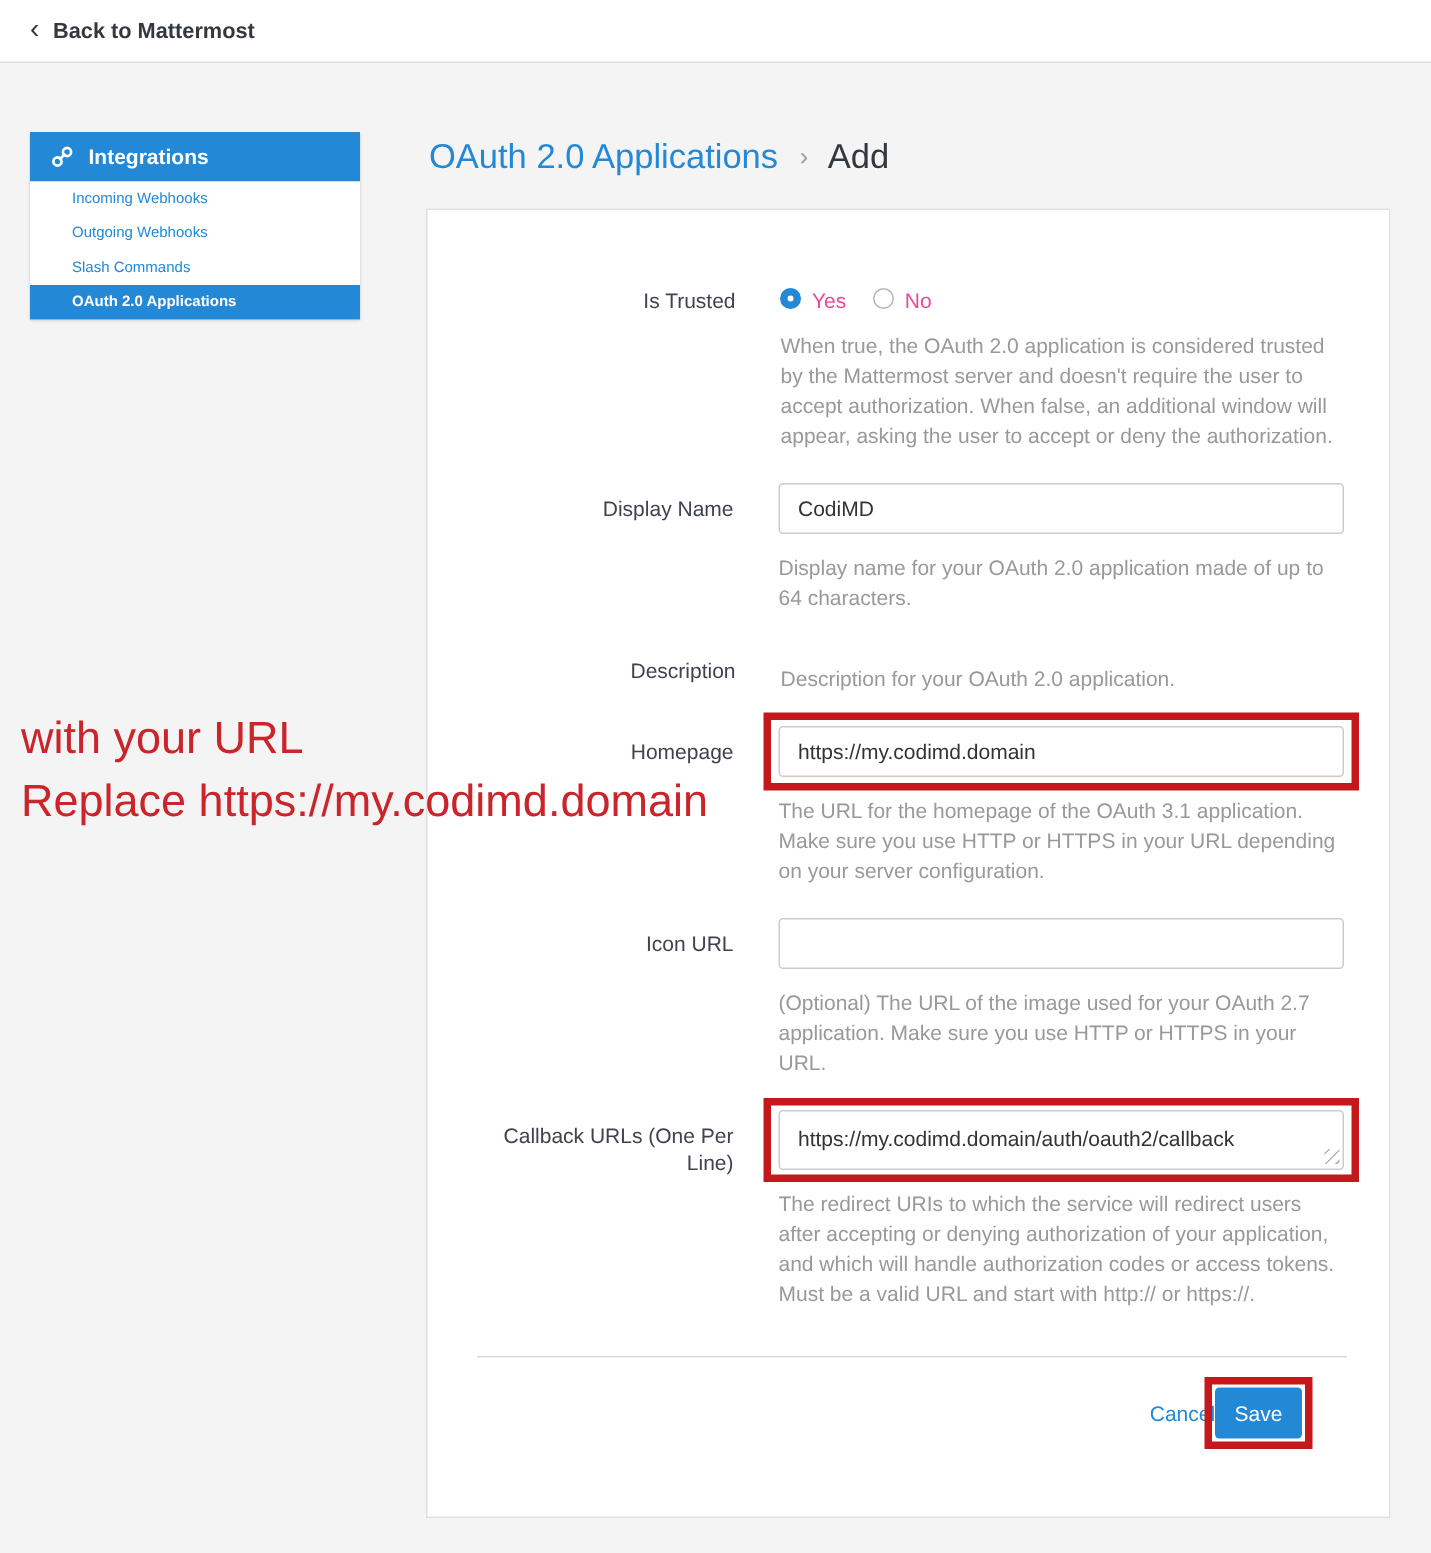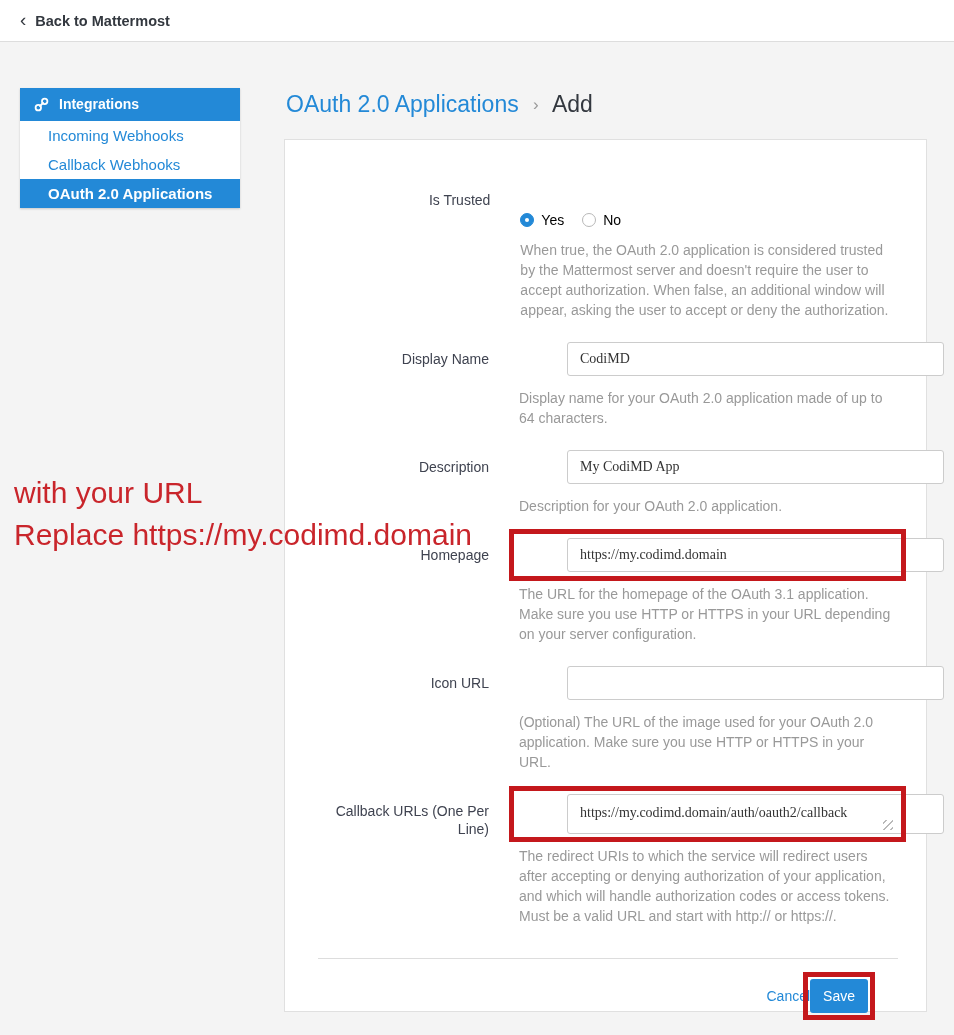--- a/index.html
+++ b/index.html
@@ -25,21 +25,21 @@
   .sidebar {
     position:absolute; left:20px; top:88px; width:220px;
     background:#ffffff; box-shadow:0 1px 2px rgba(0,0,0,0.18);
   }
   .sidebar-header {
     background:#2389d7; color:#ffffff; font-size:14px;
     padding:8px 12px 9px 14px; display:flex; align-items:center; gap:10px; cursor:pointer;font-weight:bold;
   }
   .sidebar-header .link-icon { display:inline-flex; width:15px; height:15px; }
   .sidebar-item {
-    color:#2389d7; font-size:15px; padding:6px 12px 6px 28px;
+    color:#2389d7; font-size:10px; padding:6px 12px 6px 28px;
     cursor:pointer; background:#ffffff;
   }
   .sidebar-item.active {
     background:#2389d7; color:#ffffff; font-weight:bold;
   }
   
   .breadcrumb {
     position:absolute; left:286px; top:90px;
     font-size:23px; line-height:28px;
   }
@@ -56,33 +56,33 @@
   .fg-label {
     width:206px; padding-right:30px; text-align:right;
     font-size:14px; color:#3f4350; line-height:18px; padding-top:8px;
   }
   .form-group.radios .fg-label { padding-top:1px; }
   .fg-control { width:377px; position:relative; }
   .form-control {
     display:block; width:377px; height:34px;
     border:1px solid #cccccc; border-radius:3px;
     padding:6px 12px; font-size:14px; color:#333;
-    font-family:Liberation Serif, serif; background:#fff; outline:none;margin-left:48px;
+    font-family:Liberation Sans, sans-serif; background:#fff; outline:none;
   }
   textarea.form-control { height:40px; resize:none; overflow:hidden; line-height:20px; padding-top:8px; }
   .textarea-wrap { position:relative; }
   .textarea-wrap::after {
     content:""; position:absolute; right:3px; bottom:4px; width:10px; height:10px;
     background:repeating-linear-gradient(135deg, transparent 0 2px, #b9b9b9 2px 3px, transparent 3px 5px);
     pointer-events:none;
   }
   .help-text { margin-top:12px; font-size:14px; line-height:20px; color:#999999; }
   
   .radio-row { display:flex; align-items:center; gap:18px; padding-top:2px; }
-  .radio-option { display:flex; align-items:center; gap:7px; font-size:14px; color:#000000; cursor:pointer;margin-top:20px; }
+  .radio-option { display:flex; gap:7px; font-size:14px; color:#ec4899; cursor:pointer; }
   .radio {
     width:14px; height:14px; border-radius:50%;
     border:1px solid #b8b8b8; background:#fff; position:relative; flex:none;
   }
   .radio.checked { border-color:#2389d7; background:#2389d7; }
   .radio.checked::after {
     content:""; position:absolute; left:4px; top:4px; width:4px; height:4px;
     border-radius:50%; background:#fff;
   }
   
@@ -131,21 +131,22 @@
           <g fill="none" stroke="#ffffff" stroke-width="1.9" stroke-linecap="round">
             <circle cx="4.6" cy="11.4" r="2.9"></circle>
             <circle cx="11.4" cy="4.6" r="2.9"></circle>
             <line x1="6.4" y1="9.6" x2="9.6" y2="6.4"></line>
           </g>
         </svg>
       </span>
       <span>Integrations</span>
     </div>
     <div class="sidebar-item">Incoming Webhooks</div>
-    <div class="sidebar-item">Callback Webhooks</div>
+    <div class="sidebar-item">Outgoing Webhooks</div>
+    <div class="sidebar-item">Slash Commands</div>
     <div class="sidebar-item active">OAuth 2.0 Applications</div>
   </nav>
 
   <div class="breadcrumb">
     <a>OAuth 2.0 Applications</a>
     <span class="sep">›</span>
     <span class="current">Add</span>
   </div>
 
   <section class="panel">
@@ -171,40 +172,39 @@
       <div class="fg-label">Display Name</div>
       <div class="fg-control">
         <input class="form-control" type="text" value="CodiMD" style="">
         <div class="help-text">Display name for your OAuth 2.0 application made of up to 64 characters.</div>
       </div>
     </div>
 
     <div class="form-group">
       <div class="fg-label">Description</div>
       <div class="fg-control">
-        <input class="form-control" type="text" value="My CodiMD App" style="">
         <div class="help-text">Description for your OAuth 2.0 application.</div>
       </div>
     </div>
 
     <div class="form-group">
       <div class="fg-label">Homepage</div>
       <div class="fg-control">
         <div class="red-box pad-input" style="position:relative;">
           <input class="form-control" type="text" value="https://my.codimd.domain" style="">
         </div>
         <div class="help-text">The URL for the homepage of the OAuth 3.1 application. Make sure you use HTTP or HTTPS in your URL depending on your server configuration.</div>
       </div>
     </div>
 
     <div class="form-group">
       <div class="fg-label">Icon URL</div>
       <div class="fg-control">
         <input class="form-control" type="text" value="" style="">
-        <div class="help-text">(Optional) The URL of the image used for your OAuth 2.0 application. Make sure you use HTTP or HTTPS in your URL.</div>
+        <div class="help-text">(Optional) The URL of the image used for your OAuth 2.7 application. Make sure you use HTTP or HTTPS in your URL.</div>
       </div>
     </div>
 
     <div class="form-group">
       <div class="fg-label">Callback URLs (One Per Line)</div>
       <div class="fg-control">
         <div class="red-box pad-area textarea-wrap">
           <textarea class="form-control" style="">https://my.codimd.domain/auth/oauth2/callback</textarea>
         </div>
         <div class="help-text">The redirect URIs to which the service will redirect users after accepting or denying authorization of your application, and which will handle authorization codes or access tokens. Must be a valid URL and start with http:// or https://.</div>

